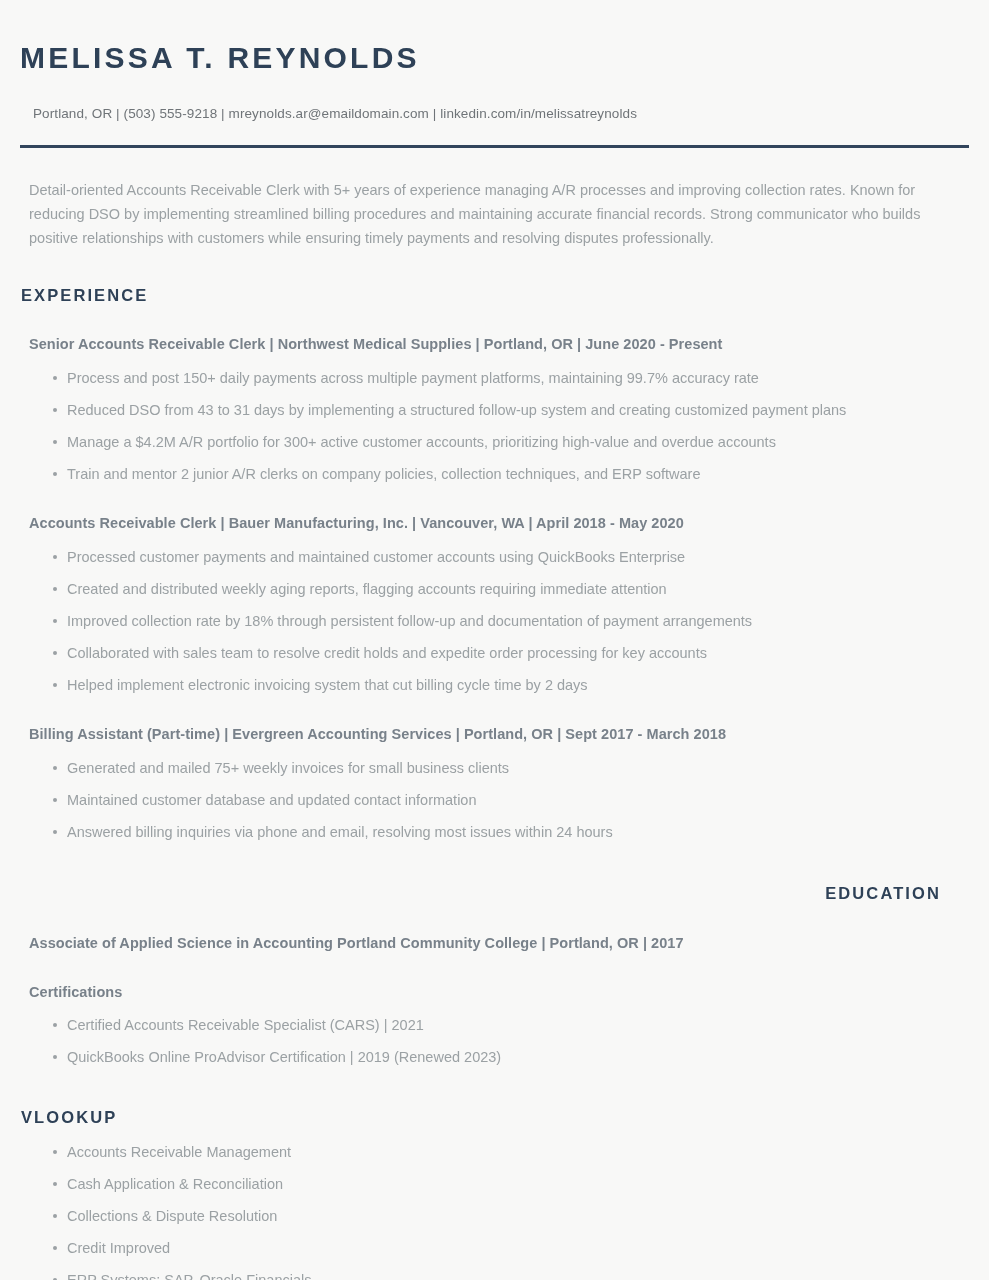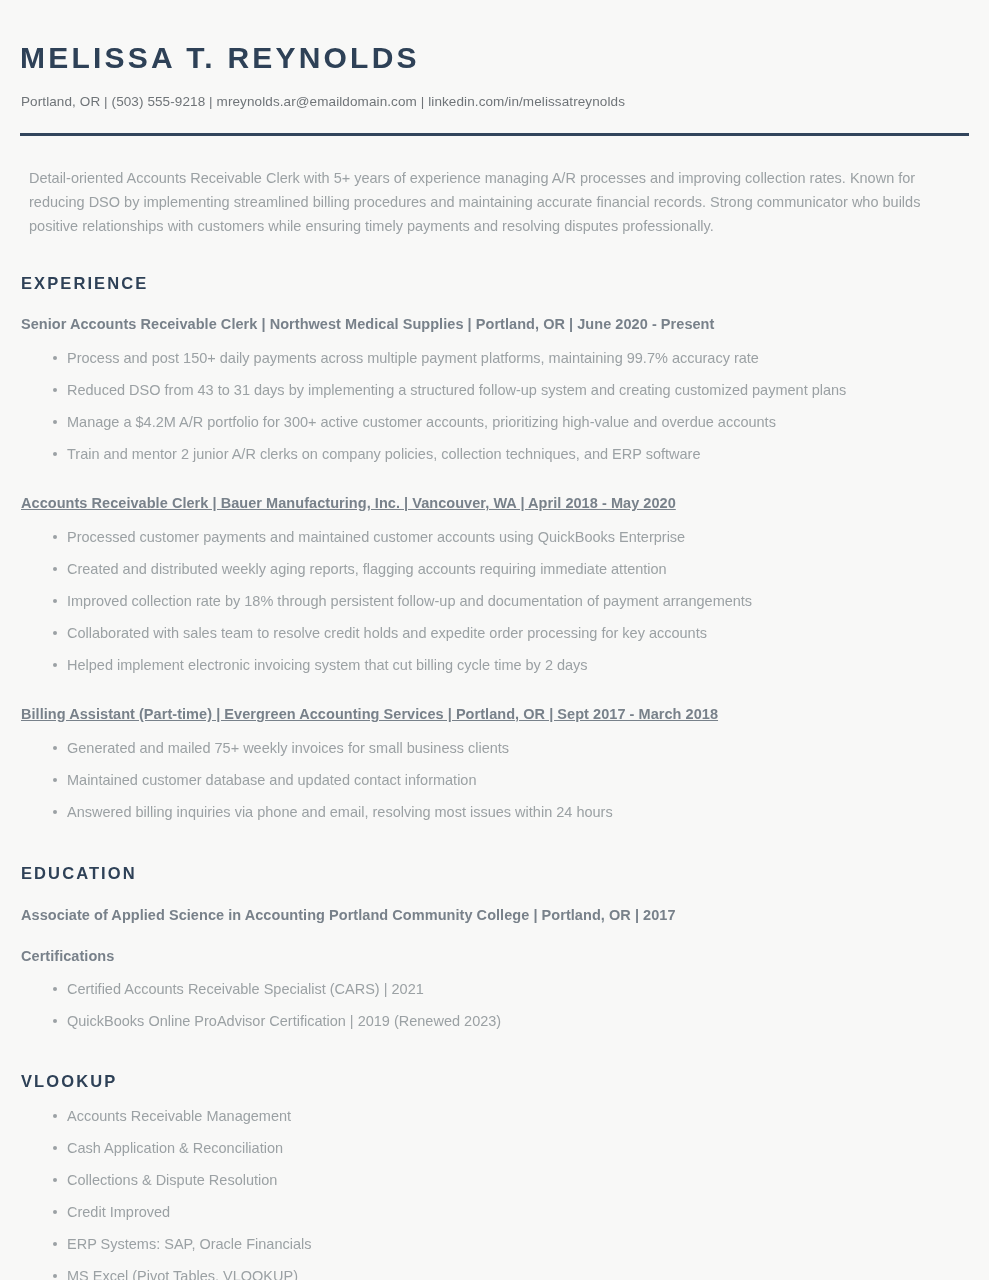--- a/index.html
+++ b/index.html
@@ -25,21 +25,21 @@
     font-weight: bold;
     color: #2e4157;
     letter-spacing: 3.2px;
     margin: 0;
     padding: 8px 0 0 0;
     line-height: 1.2;
   }
   .contact {
     font-size: 13.5px;
     color: #6f7478;
-    margin: 0;
+    margin: 12px;
     padding: 17px 0 0 1px;
     line-height: 1.3;
     letter-spacing: 0.1px;
   }
   .header-rule {
     height: 3px;
     background: #32455c;
     margin: 22px 0 0 0;
     width: 949px;
   }
@@ -58,33 +58,33 @@
   .section-title {
     font-size: 16.5px;
     font-weight: bold;
     color: #2e4157;
     letter-spacing: 2.1px;
     margin: 0;
     padding: 28px 0 0 1px;
     line-height: 1.2;
   }
   .section-skills { padding-top: 27px; }
-  .section-education { padding-top: 28px; }
+  .section-education { padding-top: 28px; text-align: right; }
 
   
   .entry-heading {
     font-size: 14.5px;
     font-weight: bold;
     color: #78818a;
-    margin: 0;
+    margin: 8px;
     padding: 22px 0 0 1px;
     line-height: 1.3;
     letter-spacing: 0.05px;
   }
-  .exp-block + .exp-block .entry-heading { padding-top: 16px; text-decoration: underline; }
+  .exp-block + .exp-block .entry-heading { padding-top: 16px; }
 
   ul.bullets {
     list-style: none;
     margin: 8px;
     padding: 0;
   }
   ul.bullets li {
     position: relative;
     font-size: 14.5px;
     color: #9ba1a4;

